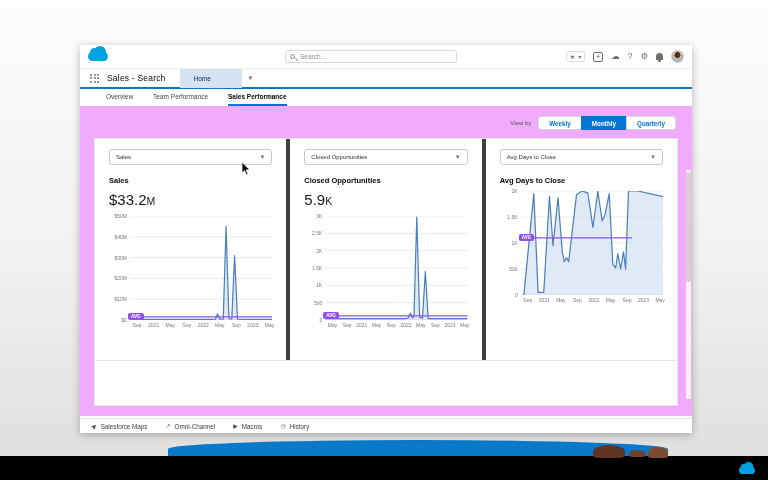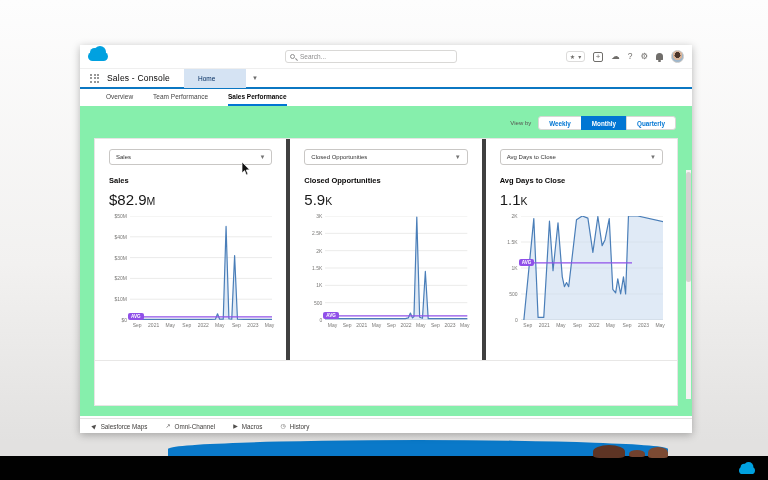--- a/index.html
+++ b/index.html
@@ -57,21 +57,21 @@
   .appname { font-size:8.5px; color:#080707; letter-spacing:.2px; margin-right:14px; }
   .home-tab { background:#d5e3f3; color:#032d60; height:20px; display:flex; align-items:center;
               padding:0 14px; font-size:6.5px; min-width:62px; }
   .tab-caret { margin-left:6px; color:#6b6b6b; font-size:6px; }
 
   .tabrow { height:17px; display:flex; align-items:flex-end; gap:20px; padding:0 0 0 26px;
             background:#fff; }
   .tab { font-size:6.5px; color:#444; padding-bottom:4px; border-bottom:2px solid transparent; }
   .tab.active { font-weight:bold; color:#080707; border-bottom-color:#0176d3; }
 
-  .content { position:relative; height:310px; background:#86efac; }
+  .content { position:relative; height:310px; background:#f0abfc; }
   .viewby { display:flex; justify-content:flex-end; align-items:center; gap:7px;
             padding:10px 16px 8px; }
   .viewby-label { font-size:6px; color:#54524f; }
   .seg { display:flex; }
   .seg button { font-family:"Liberation Sans",sans-serif; font-size:6.3px; font-weight:bold;
                 color:#0176d3; background:#fff; border:1px solid #d8d7d5; height:14px;
                 padding:0 10px; margin-left:-1px; cursor:pointer; }
   .seg button:first-child { border-radius:3px 0 0 3px; margin-left:0; }
   .seg button:last-child { border-radius:0 3px 3px 0; }
   .seg button.active { background:#0176d3; border-color:#0176d3; color:#fff; }
@@ -155,21 +155,21 @@
         <i></i>
           <i></i>
           <i></i>
           <i></i>
           <i></i>
           <i></i>
           <i></i>
           <i></i>
           <i></i>
       </span>
-      <span class="appname">Sales - Console</span>
+      <span class="appname">Sales - Search</span>
       <span class="home-tab">Home</span>
       <span class="tab-caret">▼</span>
     </div>
 
     <div class="tabrow">
       <span class="tab">Overview</span>
       <span class="tab">Team Performance</span>
       <span class="tab active">Sales Performance</span>
     </div>
 
@@ -185,21 +185,21 @@
 
       <div class="card">
         <div class="panels-row">
 
           <div class="panel">
             <div class="select">
               <span>Sales</span>
               <span class="chev">▼</span>
             </div>
             <div class="ptitle">Sales</div>
-            <div class="kpi"><span>$82.9</span><span class="suffix">M</span></div>
+            <div class="kpi"><span>$33.2</span><span class="suffix">M</span></div>
             <div class="chartbox">
               <div class="yaxis">
                   <span style="top: 0%;">$50M</span>
                   <span style="top: 20%;">$40M</span>
                   <span style="top: 40%;">$30M</span>
                   <span style="top: 60%;">$20M</span>
                   <span style="top: 80%;">$10M</span>
                   <span style="top: 100%;">$0</span>
                 </div>
               <div class="plot">
@@ -276,21 +276,20 @@
                 <span style="left: 98%;">May</span>
               </div>
           </div>
 
           <div class="panel">
             <div class="select">
               <span>Avg Days to Close</span>
               <span class="chev">▼</span>
             </div>
             <div class="ptitle">Avg Days to Close</div>
-            <div class="kpi"><span>1.1</span><span class="suffix">K</span></div>
             <div class="chartbox">
               <div class="yaxis">
                   <span style="top: 0%;">2K</span>
                   <span style="top: 25%;">1.5K</span>
                   <span style="top: 50%;">1K</span>
                   <span style="top: 75%;">500</span>
                   <span style="top: 100%;">0</span>
                 </div>
               <div class="plot">
                 <svg viewBox="0 0 100 100" preserveAspectRatio="none">

